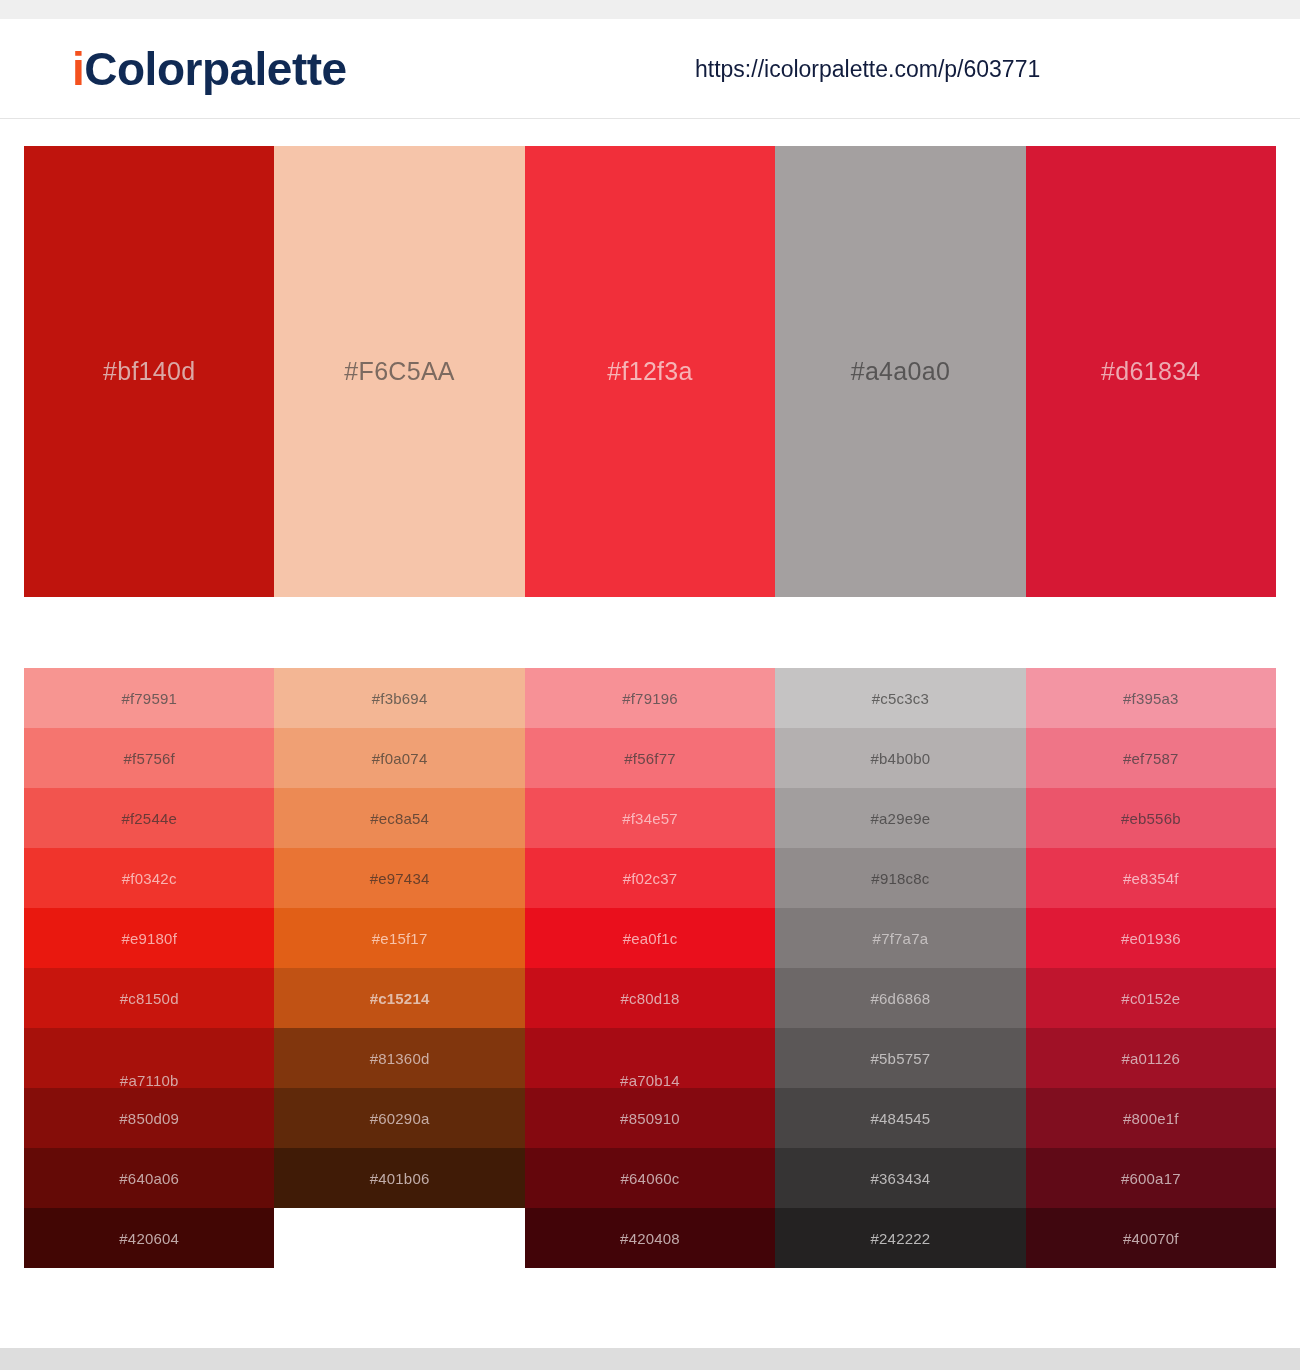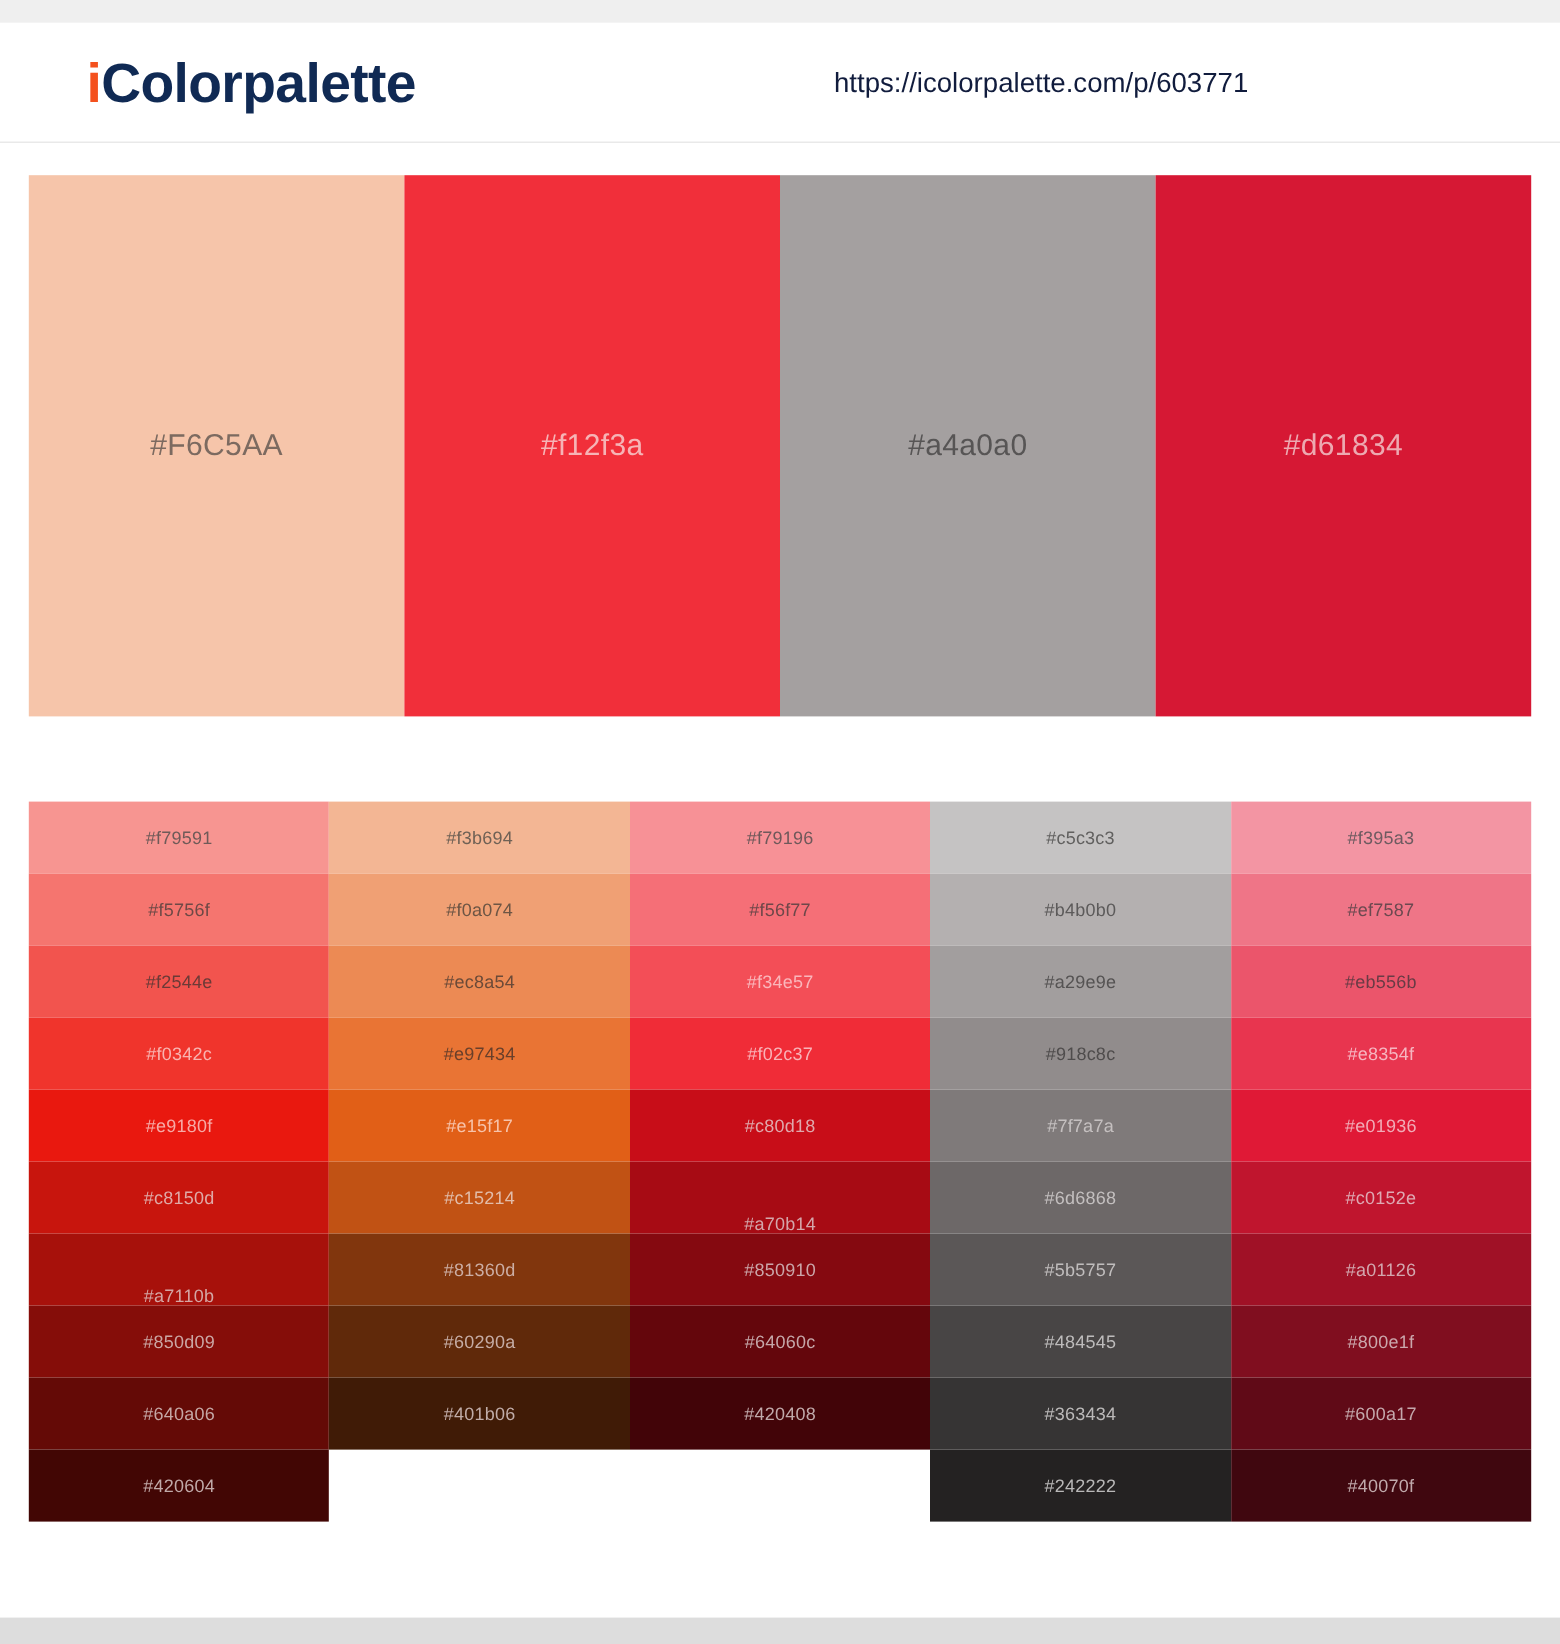--- a/index.html
+++ b/index.html
@@ -78,20 +78,23 @@
   <div class="strip-top" style="background: rgb(239, 239, 239);"></div>
 
   <div class="header">
     <div class="logo">
       <span class="logo-i" style="color: rgb(244, 81, 30);">i</span><span class="logo-rest" style="color: rgb(16, 42, 84);">Colorpalette</span>
     </div>
     <div class="url">https://icolorpalette.com/p/603771</div>
   </div>
 
   <div class="main-swatches">
+      <div class="main-swatch" style="background: rgb(191, 20, 13);">
+        <span class="hex" style="color: rgb(219, 168, 165);">#bf140d</span>
+      </div>
       <div class="main-swatch" style="background: rgb(246, 197, 170);">
         <span class="hex" style="color: rgb(124, 106, 96);">#F6C5AA</span>
       </div>
       <div class="main-swatch" style="background: rgb(241, 47, 58);">
         <span class="hex" style="color: rgb(246, 180, 182);">#f12f3a</span>
       </div>
       <div class="main-swatch" style="background: rgb(164, 160, 160);">
         <span class="hex" style="color: rgb(87, 85, 85);">#a4a0a0</span>
       </div>
       <div class="main-swatch" style="background: rgb(214, 24, 52);">
@@ -141,21 +144,21 @@
         </div>
         <div class="shade-cell" style="background: rgb(236, 138, 84);">
           <span class="hex" style="color: rgb(107, 74, 56);">#ec8a54</span>
         </div>
         <div class="shade-cell" style="background: rgb(233, 116, 52);">
           <span class="hex" style="color: rgb(105, 63, 42);">#e97434</span>
         </div>
         <div class="shade-cell" style="background: rgb(225, 95, 23);">
           <span class="hex" style="color: rgb(247, 195, 170);">#e15f17</span>
         </div>
-        <div class="shade-cell" style="background: rgb(193, 82, 20);">
+        <div class="shade-cell" style="background: rgb(193, 82, 20); font-weight: bold;">
           <span class="hex" style="color: rgb(226, 188, 169);">#c15214</span>
         </div>
         <div class="shade-cell" style="background: rgb(129, 54, 13);">
           <span class="hex" style="color: rgb(204, 174, 164);">#81360d</span>
         </div>
         <div class="shade-cell" style="background: rgb(96, 41, 10);">
           <span class="hex" style="color: rgb(197, 172, 165);">#60290a</span>
         </div>
         <div class="shade-cell" style="background: rgb(64, 27, 6);">
           <span class="hex" style="color: rgb(192, 172, 168);">#401b06</span>
@@ -167,20 +170,23 @@
         </div>
         <div class="shade-cell" style="background: rgb(245, 111, 119);">
           <span class="hex" style="color: rgb(109, 71, 73);">#f56f77</span>
         </div>
         <div class="shade-cell" style="background: rgb(243, 78, 87);">
           <span class="hex" style="color: rgb(250, 182, 187);">#f34e57</span>
         </div>
         <div class="shade-cell" style="background: rgb(240, 44, 55);">
           <span class="hex" style="color: rgb(249, 178, 183);">#f02c37</span>
         </div>
+        <div class="shade-cell" style="background: rgb(234, 15, 28);">
+          <span class="hex" style="color: rgb(247, 169, 173);">#ea0f1c</span>
+        </div>
         <div class="shade-cell" style="background: rgb(200, 13, 24);">
           <span class="hex" style="color: rgb(224, 168, 172);">#c80d18</span>
         </div>
         <div class="shade-cell" style="background: rgb(167, 11, 20); align-items: flex-end;">
           <span class="hex" style="color: rgb(212, 166, 170);">#a70b14</span>
         </div>
         <div class="shade-cell" style="background: rgb(133, 9, 16);">
           <span class="hex" style="color: rgb(203, 166, 169);">#850910</span>
         </div>
         <div class="shade-cell" style="background: rgb(100, 6, 12);">

